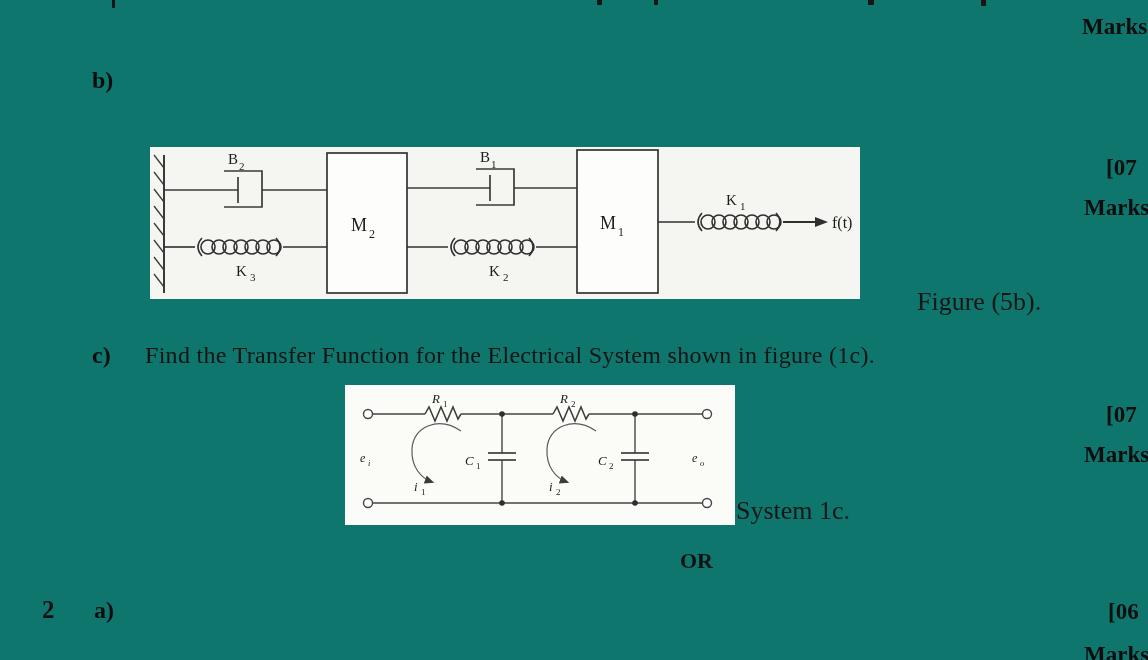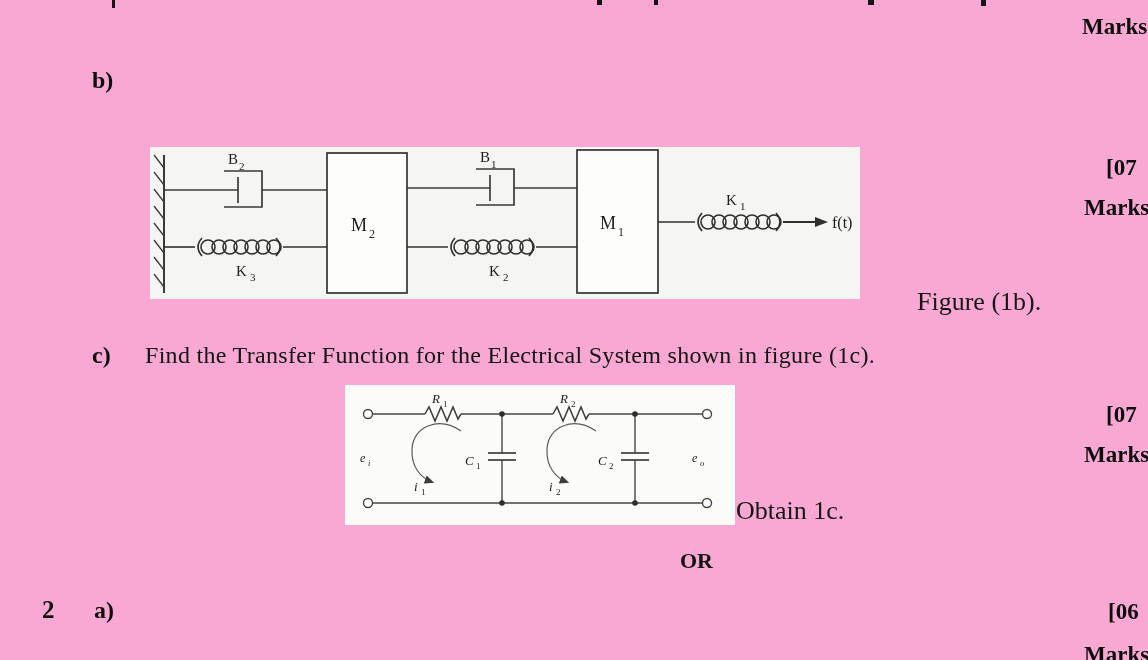--- a/index.html
+++ b/index.html
@@ -1,16 +1,16 @@
 <!DOCTYPE html>
 <html><head>
 <meta charset="utf-8">
 <style>
   html,body{margin:0;padding:0;background:#ffffff;}
-  #page{position:relative;width:1148px;height:660px;overflow:hidden;background:#f9a8d4;
+  #page{position:relative;width:1148px;height:660px;overflow:hidden;background:#0f766e;
         font-family:"Liberation Serif", serif;color:#111;}
   .abs{position:absolute;}
   .bold{font-weight:bold;}
   .qtext{font-size:24px;color:#141414;}
   .qlabel{font-size:24px;font-weight:bold;color:#0d0d0d;}
   .marks{font-size:23px;font-weight:bold;color:#0d0d0d;white-space:nowrap;}
   .caption{font-size:26px;color:#161616;}
   .justify-line{text-align:justify;text-align-last:justify;}
   .frag{position:absolute;top:0;background:#151515;}
   svg text{font-family:"Liberation Serif", serif;fill:#1c1c1c;}
@@ -131,21 +131,21 @@
     <text x="576" y="58" font-size="15">K</text>
     <text x="590" y="63" font-size="11">1</text>
 
     <g>
       <line x1="633" y1="75" x2="666" y2="75" stroke="#2f2f2f" stroke-width="2"></line>
       <polygon points="678,75 665,70 665,80" fill="#2f2f2f"></polygon>
     </g>
     <text x="682" y="81" font-size="16">f(t)</text>
   </svg>
 
-  <div class="abs caption" style="left:917px;top:287px;">Figure (1b).</div>
+  <div class="abs caption" style="left:917px;top:287px;">Figure (5b).</div>
 
   <div class="abs qlabel" style="left:92px;top:342px;">c)</div>
   <div class="abs qtext" style="left:145px;top:342px;letter-spacing:0.3px;">Find the Transfer Function for the Electrical System shown in figure (1c).</div>
 
   <svg class="abs" style="left:345px;top:385px;" width="390" height="140" viewBox="0 0 390 140">
     <defs>
       <marker id="arr" markerWidth="9" markerHeight="8" refX="6" refY="3.5" orient="auto">
         <path d="M0,0 L8,3.5 L0,7 z" fill="#3c3c3c"></path>
       </marker>
     </defs>
@@ -213,20 +213,20 @@
     </g>
     <text x="204" y="106" font-size="13" class="it">i</text>
     <text x="211" y="110" font-size="9">2</text>
 
     <text x="15" y="77" font-size="12" class="it">e</text>
     <text x="23" y="81" font-size="8.5" class="it">i</text>
     <text x="347" y="77" font-size="12" class="it">e</text>
     <text x="355" y="81" font-size="8.5" class="it">o</text>
   </svg>
 
-  <div class="abs caption" style="left:736px;top:496px;">Obtain 1c.</div>
+  <div class="abs caption" style="left:736px;top:496px;">System 1c.</div>
 
   <div class="abs bold" style="left:680px;top:548px;font-size:22px;">OR</div>
 
   <div class="abs bold" style="left:42px;top:596px;font-size:25px;">2</div>
   <div class="abs qlabel" style="left:94px;top:597px;">a)</div>
 
 </div>
 
 </body></html>

